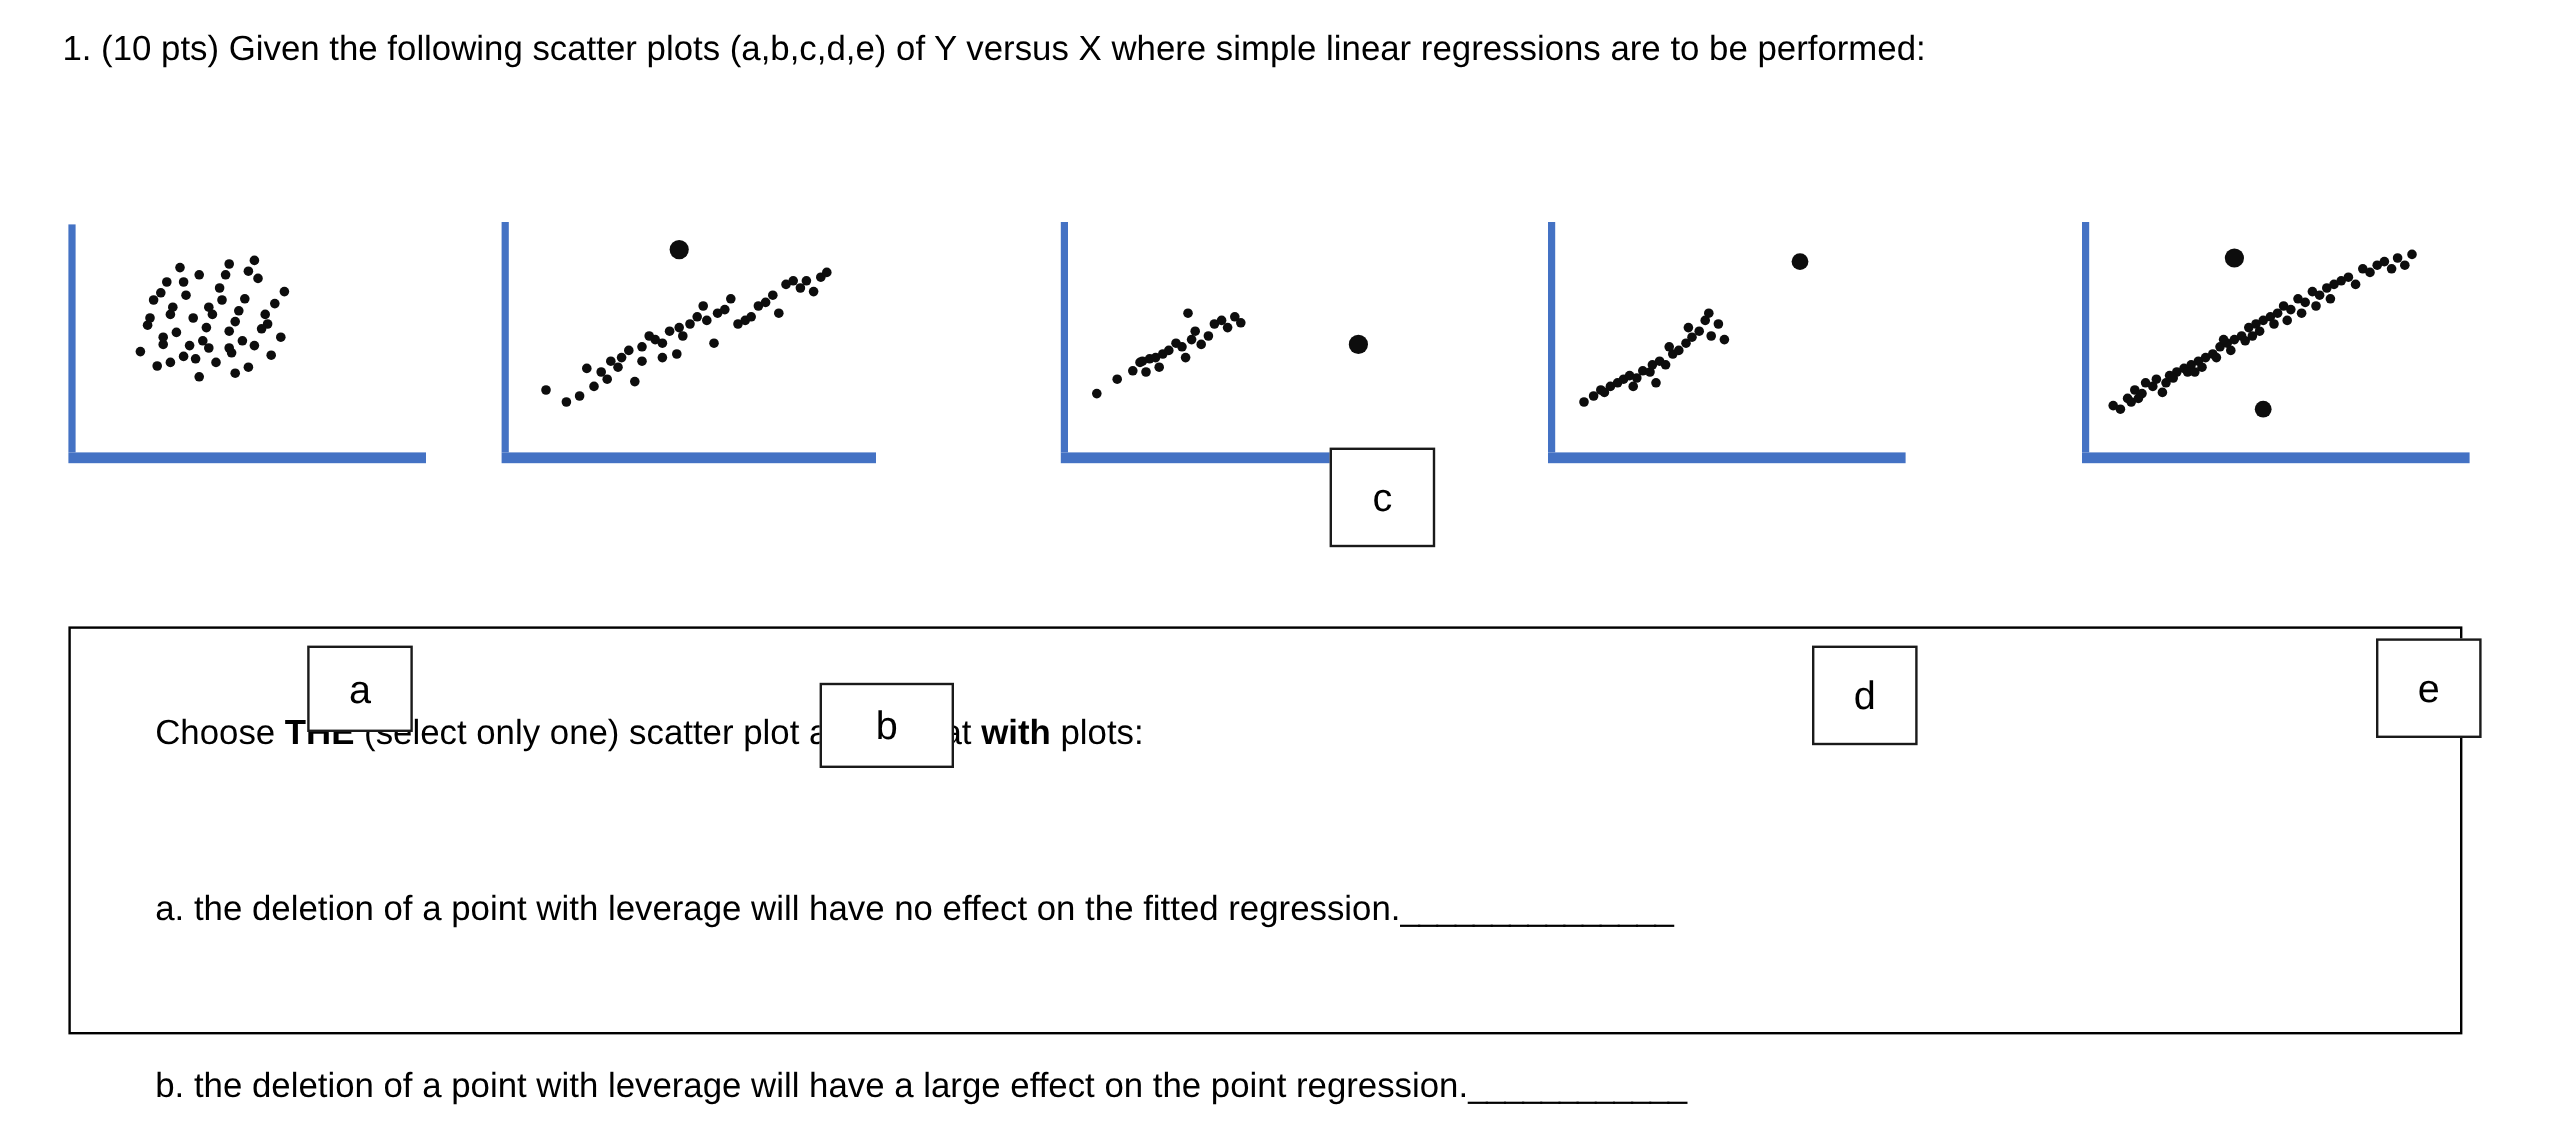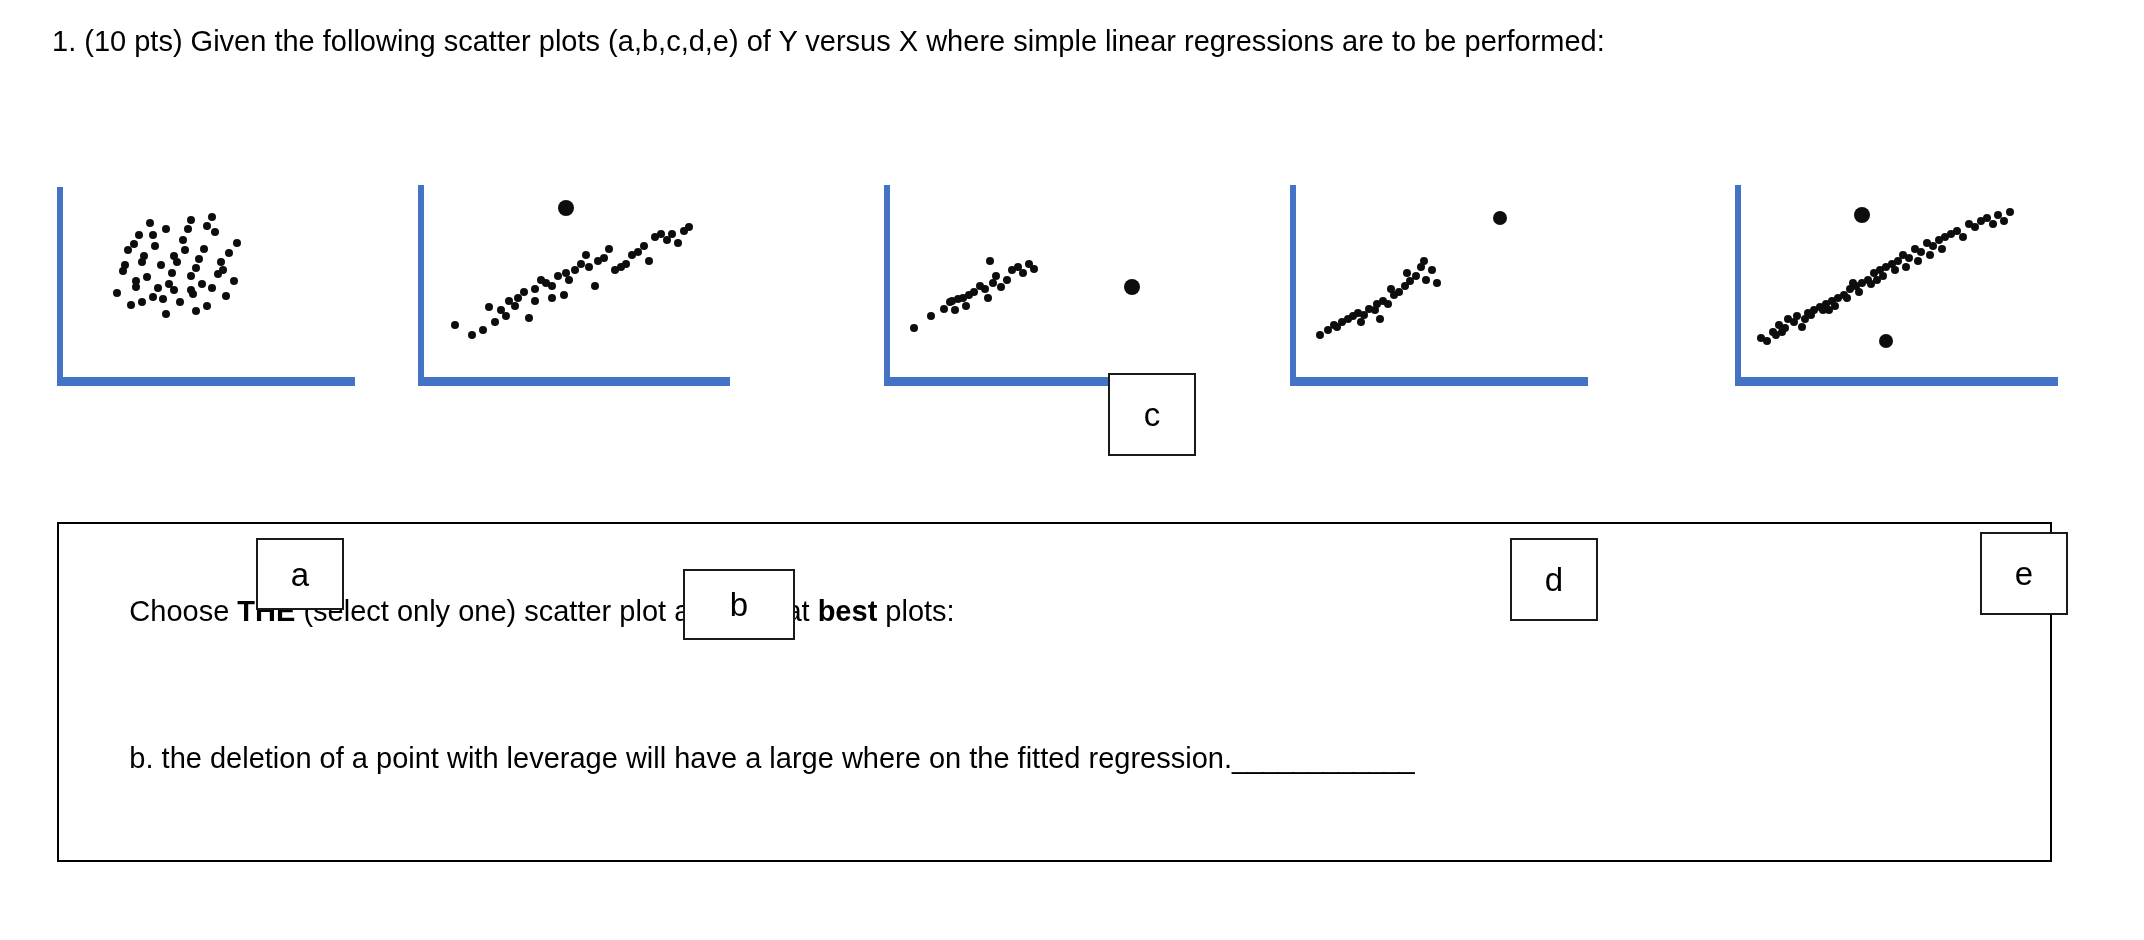--- a/index.html
+++ b/index.html
@@ -353,24 +353,27 @@
         <div class="dot" style="width: 8px; height: 8px; left: 42.67px; top: 152.52px;"></div>
         <div class="dot" style="width: 16px; height: 16px; left: 118.86px; top: 32.24px;"></div>
         <div class="dot" style="width: 14px; height: 14px; left: 143.62px; top: 158.7px;"></div>
       </div>
     </div>
   </div>
 
 <div id="answer-box">
   <div id="answer-inner">
     <div class="answer-line">
-      <span>Choose </span><b>THE</b><span> (select only one) scatter plot above that </span><b>best</b><span> plots:</span>
+      <span>Choose </span><b>THE</b><span> (select only one) scatter plot above that </span><b>with</b><span> plots:</span>
     </div>
     <div class="answer-line">
-      <span>b. the deletion of a point with leverage will have a large where on the fitted regression.</span><span class="blank">____________</span>
+      <span>a. the deletion of a point with leverage will have no effect on the fitted regression.</span><span class="blank">_______________</span>
+    </div>
+    <div class="answer-line">
+      <span>b. the deletion of a point with leverage will have a large effect on the point regression.</span><span class="blank">____________</span>
     </div>
 
   </div>
 </div>
 
 <div class="label-box" style="left: 256px; top: 538px; width: 88px; height: 72px;">
     <span>a</span>
   </div>
 <div class="label-box" style="left: 683px; top: 569px; width: 112px; height: 71px;">
     <span>b</span>

